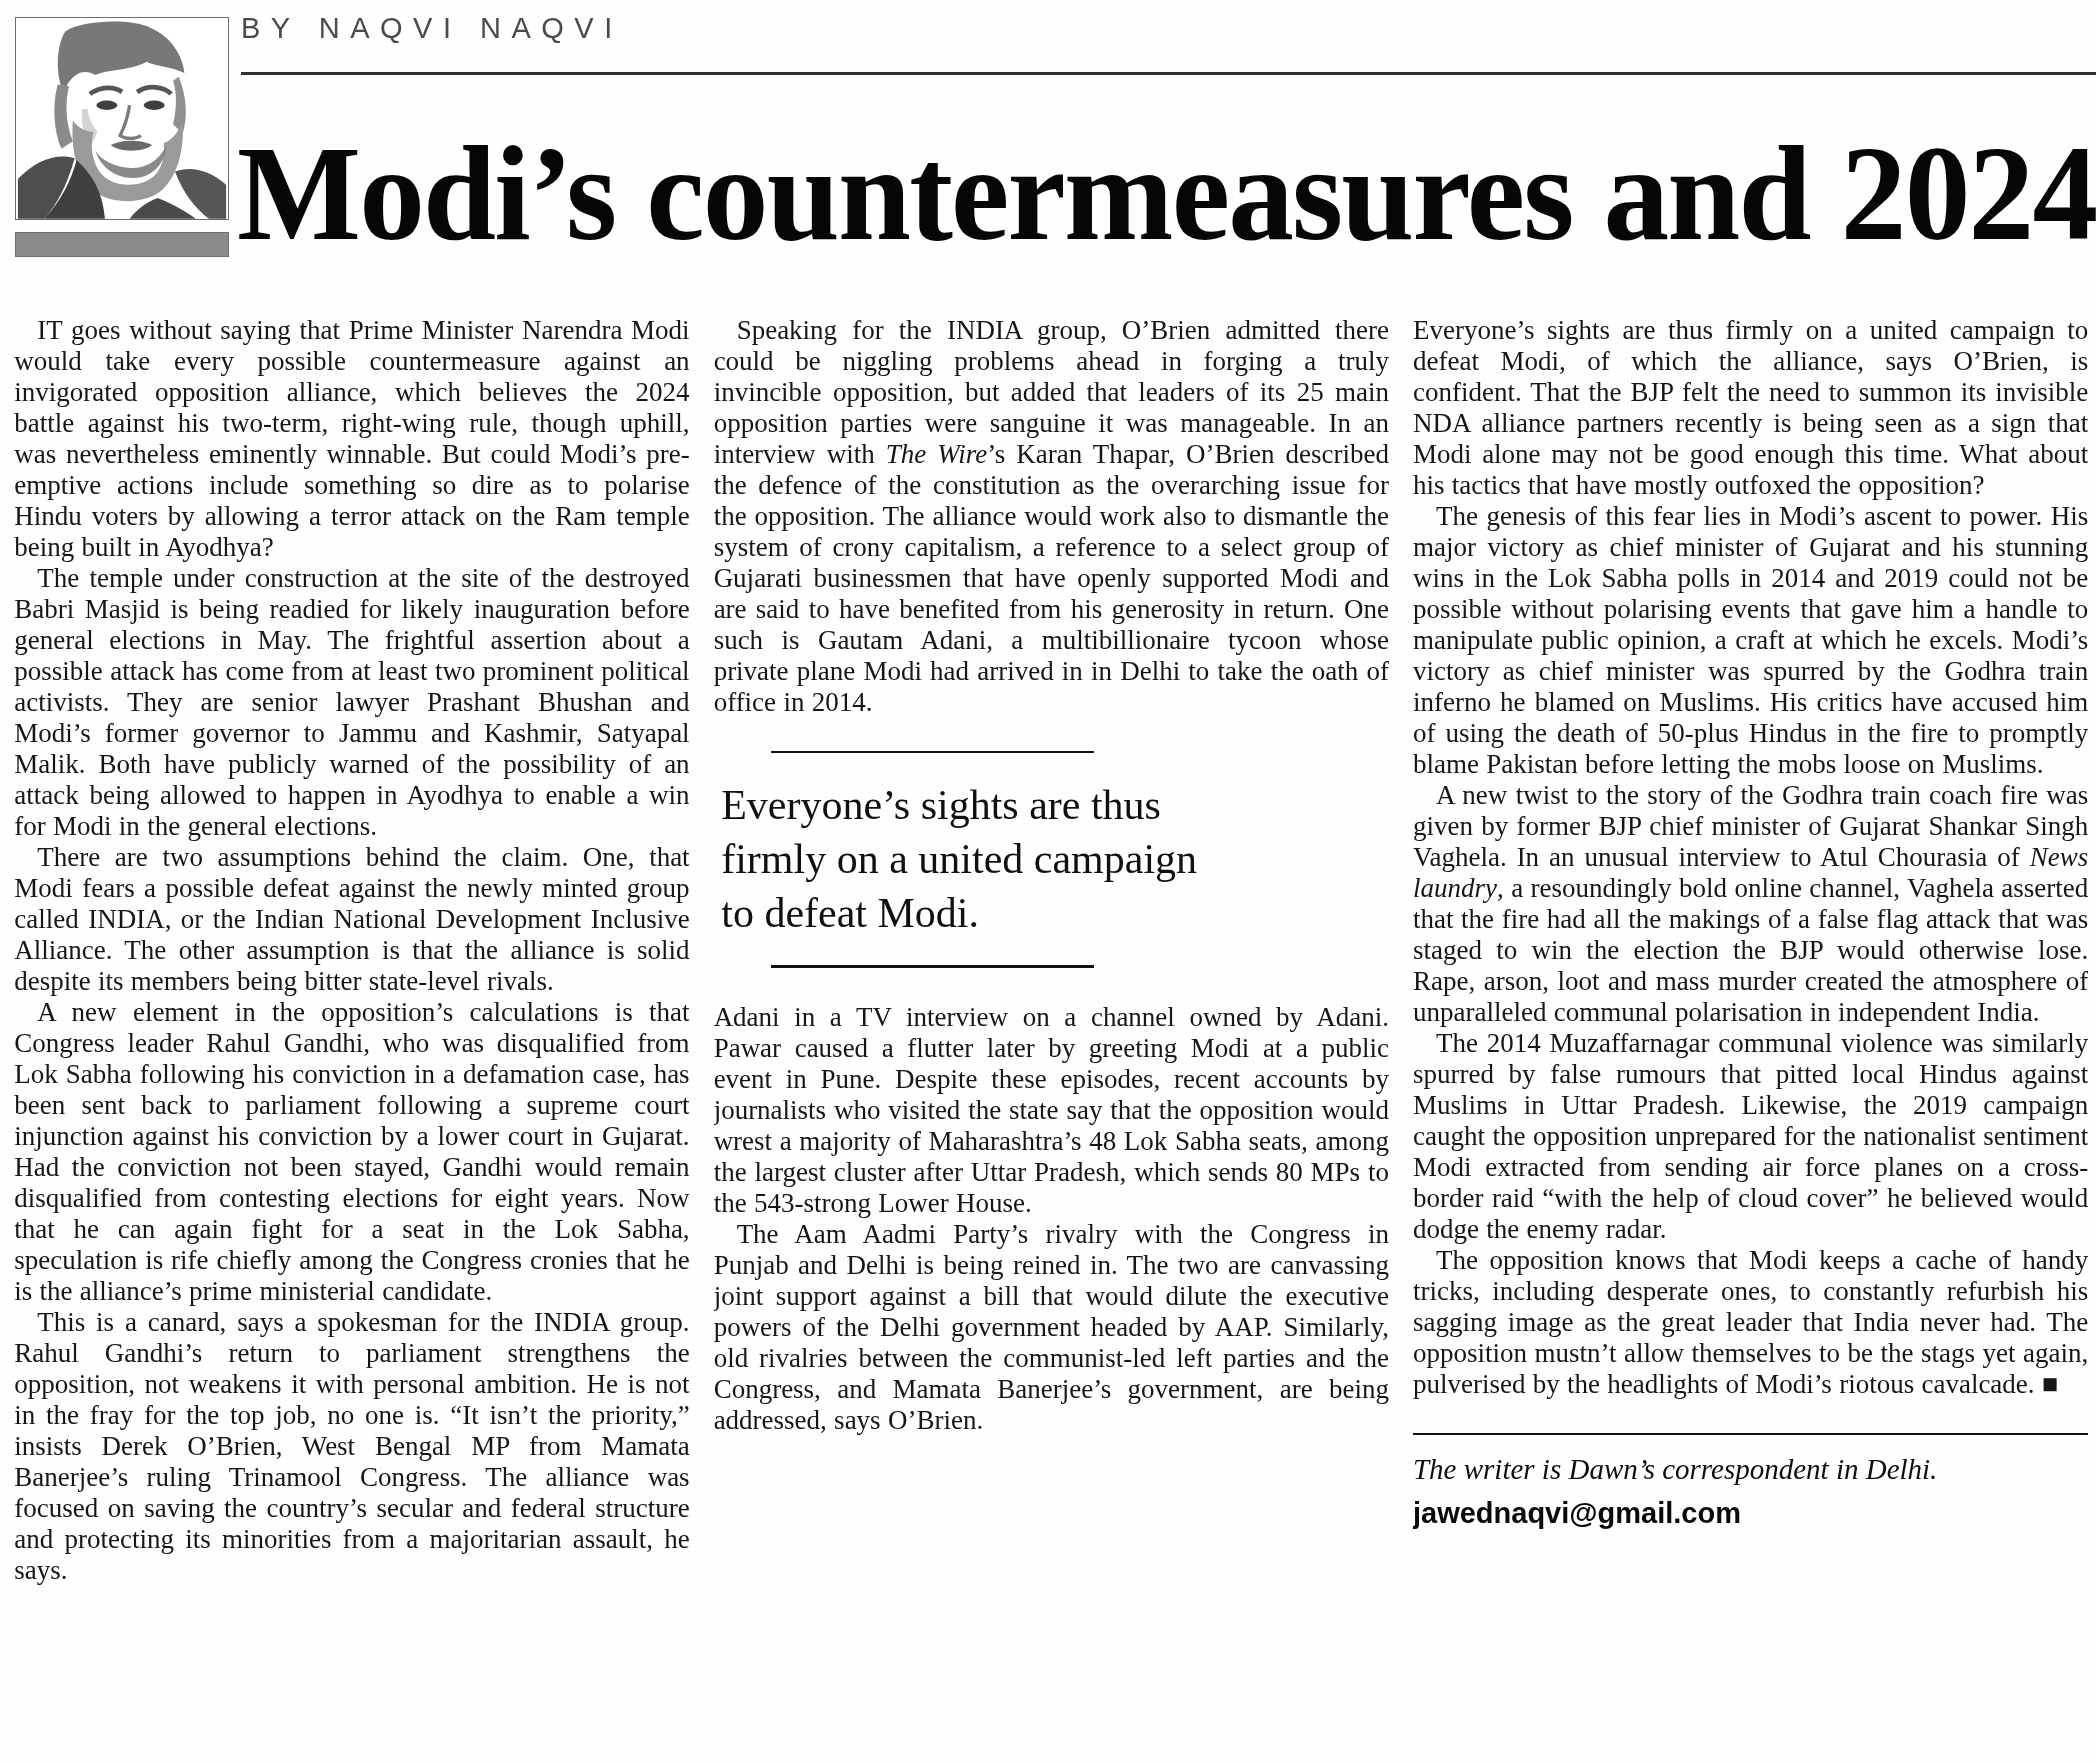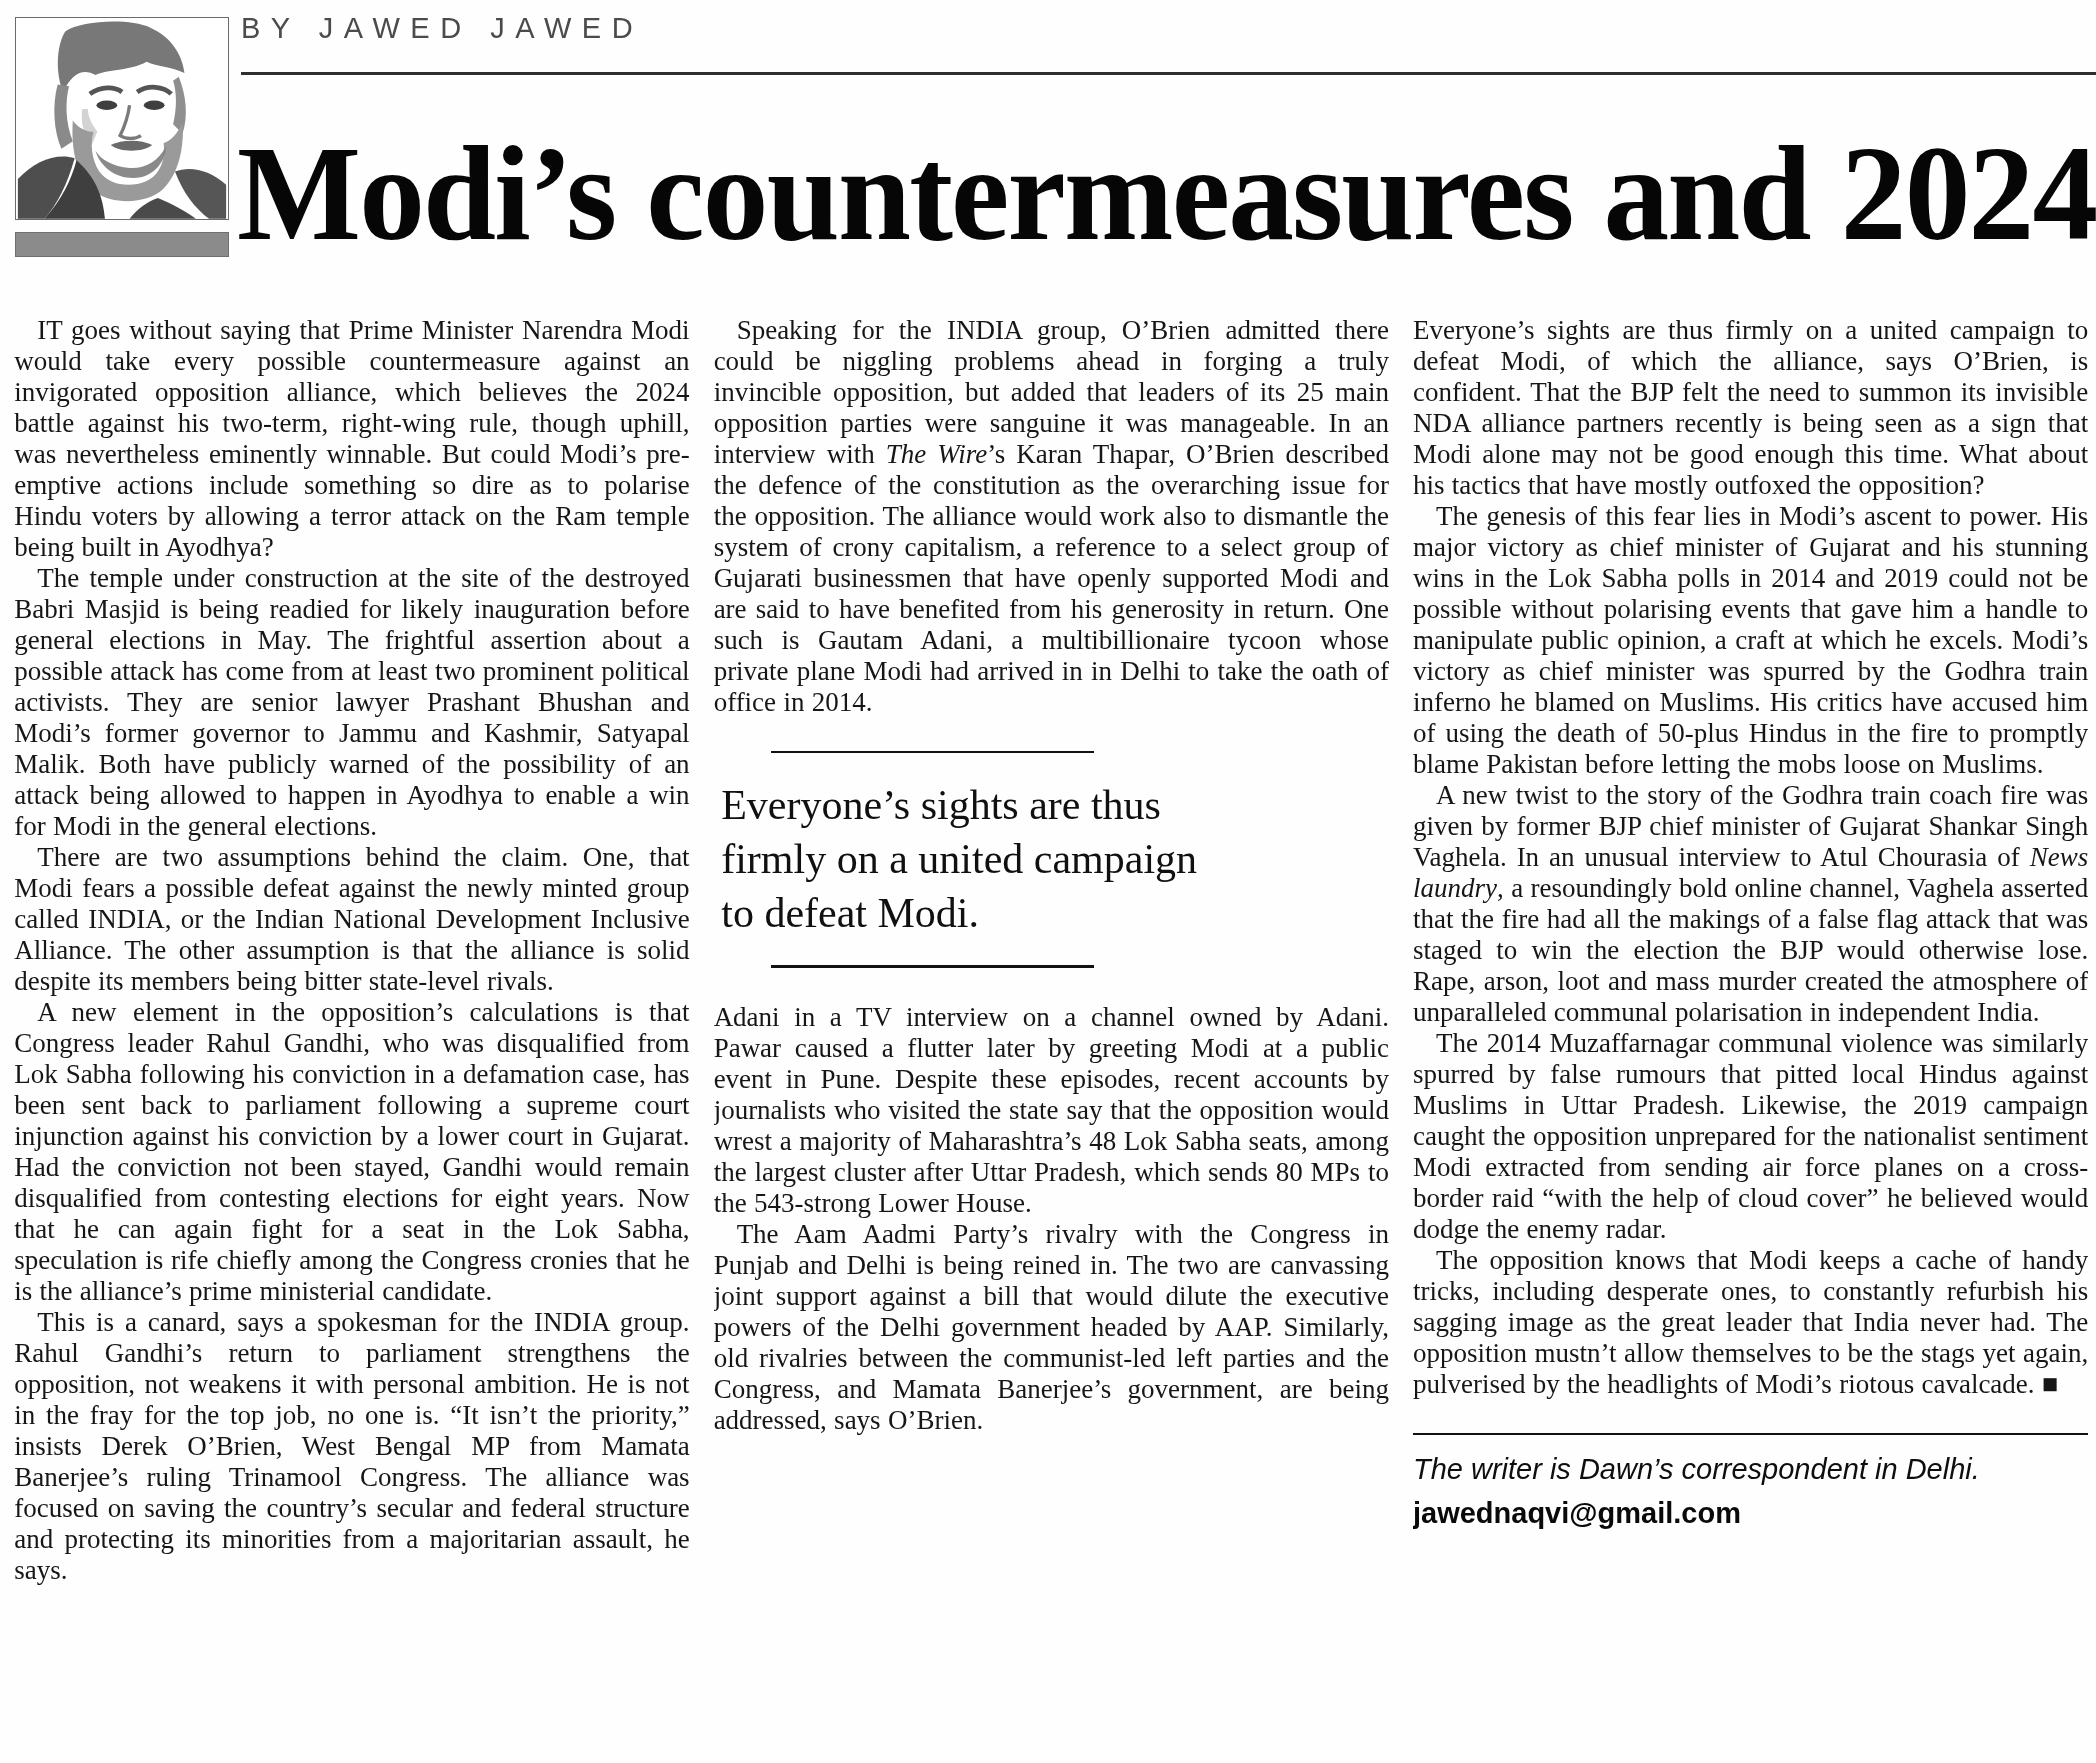--- a/index.html
+++ b/index.html
@@ -34,21 +34,21 @@
   .para.indent{text-indent:23px;}
   .para i{font-style:italic;}
 
   .pull-quote{margin-top:32.5px;}
   .pq-rule{height:2.9px;background:#121212;width:323px;margin-left:57px;}
   .pq-text{margin:25px 0 25px 7.6px;width:497px;font-size:42px;line-height:54px;color:#101010;}
   .pq-after{margin-top:34px;}
 
   .article-footer{margin-top:32.5px;}
   .footer-rule{height:2.9px;background:#111;width:100%;}
-  .footer-credit{margin-top:17px;font-family:Liberation Sans, sans-serif;
+  .footer-credit{margin-top:17px;font-family:Liberation Serif, serif;
     font-style:italic;font-size:29px;line-height:34px;color:#0e0e0e;}
   .footer-email{margin-top:10px;font-family:"Liberation Sans","DejaVu Sans",sans-serif;
     font-weight:bold;font-size:29px;line-height:34px;color:#0a0a0a;}
 </style>
 </head>
 <body>
 
 <div class="author-photo">
   <svg viewBox="0 0 224 212" aria-hidden="true">
     <rect width="224" height="212" fill="#ffffff"></rect>
@@ -65,21 +65,21 @@
     <path d="M60 108 C 58 140 64 168 84 184 C 104 198 140 196 156 180 C 172 164 178 136 176 110 C 170 124 162 130 156 132 C 158 150 152 166 138 172 C 120 180 98 176 88 162 C 80 150 78 132 82 120 C 74 120 66 116 60 108 Z" fill="#9a9a9a"></path>
     <path d="M84 140 C 90 160 110 172 132 168 C 148 164 158 150 158 136 C 150 152 134 160 118 158 C 102 156 90 150 84 140 Z" fill="#757575" opacity="0.85"></path>
     <path d="M2 212 L 2 170 C 20 150 44 142 62 148 C 54 176 44 196 30 212 Z" fill="#4e4e4e"></path>
     <path d="M30 212 C 48 192 58 172 64 150 C 84 168 92 188 94 212 Z" fill="#3f3f3f"></path>
     <path d="M222 212 L 222 176 C 204 160 184 156 168 162 C 176 184 190 202 204 212 Z" fill="#565656"></path>
     <path d="M150 190 C 164 196 180 204 190 212 L 120 212 C 128 202 138 194 150 190 Z" fill="#4a4a4a"></path>
   </svg>
 </div>
 <div class="photo-bar"></div>
 
-<div class="byline">BY JAWED JAWED</div>
+<div class="byline">BY NAQVI NAQVI</div>
 <div class="byline-rule"></div>
 
 <h1 class="page-title" style="transform: scaleX(0.966152);">Modi’s countermeasures and 2024</h1>
 
 <div class="columns">
   <div class="col">
       <p class="para indent">IT goes without saying that Prime Minister Narendra Modi would take every possible countermeasure against an invigorated opposition alliance, which believes the 2024 battle against his two-term, right-wing rule, though uphill, was nevertheless eminently winnable. But could Modi’s pre-emptive actions include something so dire as to polarise Hindu voters by allowing a terror attack on the Ram temple being built in Ayodhya?</p>
       <p class="para indent">The temple under construction at the site of the destroyed Babri Masjid is being readied for likely inauguration before general elections in May. The frightful assertion about a possible attack has come from at least two prominent political activists. They are senior lawyer Prashant Bhushan and Modi’s former governor to Jammu and Kashmir, Satyapal Malik. Both have publicly warned of the possibility of an attack being allowed to happen in Ayodhya to enable a win for Modi in the general elections.</p>
       <p class="para indent">There are two assumptions behind the claim. One, that Modi fears a possible defeat against the newly minted group called INDIA, or the Indian National Development Inclusive Alliance. The other assumption is that the alliance is solid despite its members being bitter state-level rivals.</p>
       <p class="para indent">A new element in the opposition’s calculations is that Congress leader Rahul Gandhi, who was disqualified from Lok Sabha following his conviction in a defamation case, has been sent back to parliament following a supreme court injunction against his conviction by a lower court in Gujarat. Had the conviction not been stayed, Gandhi would remain disqualified from contesting elections for eight years. Now that he can again fight for a seat in the Lok Sabha, speculation is rife chiefly among the Congress cronies that he is the alliance’s prime ministerial candidate.</p>

